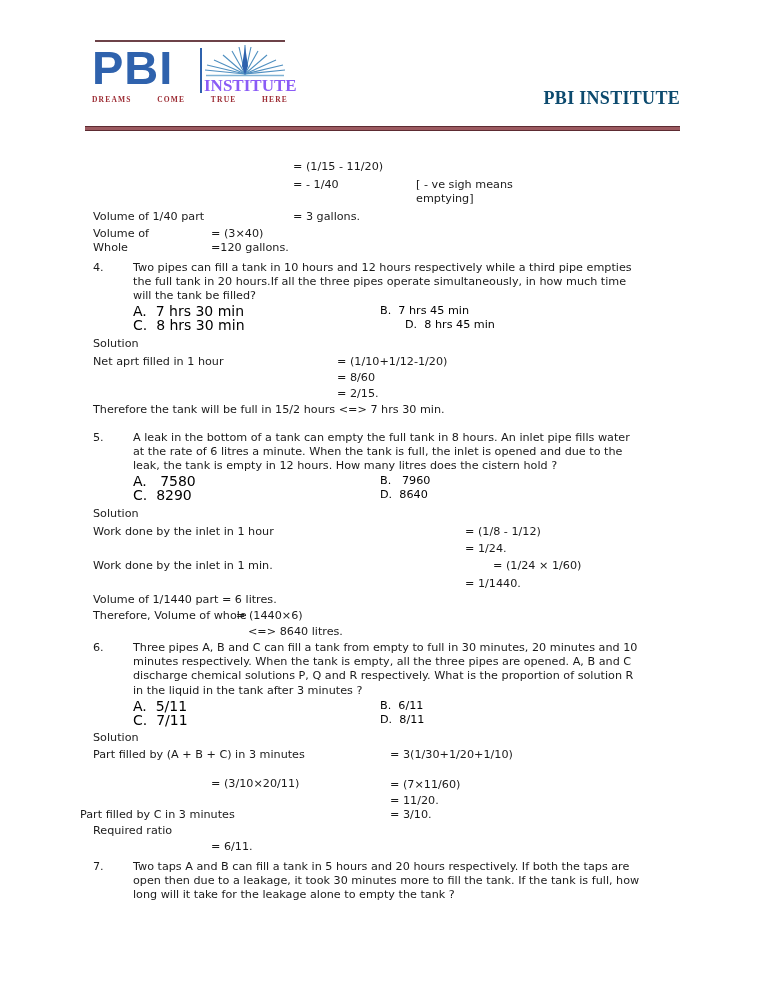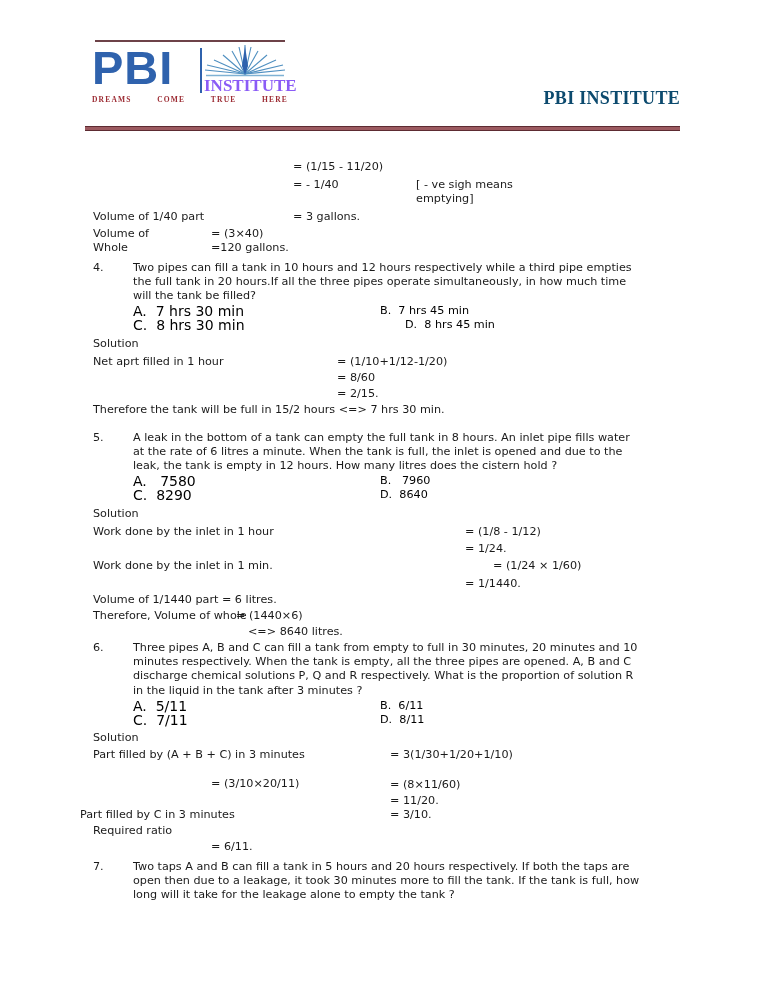--- a/index.html
+++ b/index.html
@@ -263,21 +263,21 @@
     <div class="qtext" style="top:641px;">Three pipes A, B and C can fill a tank from empty to full in 30 minutes, 20 minutes and 10 minutes respectively. When the tank is empty, all the three pipes are opened. A, B and C discharge chemical solutions P, Q and R respectively. What is the proportion of solution R in the liquid in the tank after 3 minutes ?</div>
 
     <div class="opt-a" style="top:699px;">A.  5/11</div>
     <div class="opt-b" style="top:699px;">B.  6/11</div>
     <div class="opt-a" style="top:713px;">C.  7/11</div>
     <div class="opt-b" style="top:713px;text-align:center;">D.  8/11</div>
 
     <div class="ln" style="left:93px; top:731px;">Solution</div>
     <div class="ln" style="left:93px; top:748px;">Part filled by (A + B + C) in 3 minutes</div>
     <div class="ln" style="left:390px; top:748px;">= 3(1/30+1/20+1/10)</div>
-    <div class="ln" style="left:390px; top:778px;">= (8×11/60)</div>
+    <div class="ln" style="left:390px; top:778px;">= (7×11/60)</div>
     <div class="ln" style="left:390px; top:794px;">= 11/20.</div>
     <div class="ln" style="left:80px; top:808px;">Part filled by C in 3 minutes</div>
     <div class="ln" style="left:390px; top:808px;">= 3/10.</div>
     <div class="ln" style="left:93px; top:824px;">Required ratio</div>
     <div class="ln" style="left:211px; top:777px;">= (3/10×20/11)</div>
     <div class="ln" style="left:211px; top:840px;">= 6/11.</div>
 
     <div class="qnum" style="left:93px; top:860px;">7.</div>
     <div class="qtext" style="top:860px;">Two taps A and B can fill a tank in 5 hours and 20 hours respectively. If both the taps are open then due to a leakage, it took 30 minutes more to fill the tank. If the tank is full, how long will it take for the leakage alone to empty the tank ?</div>
 

